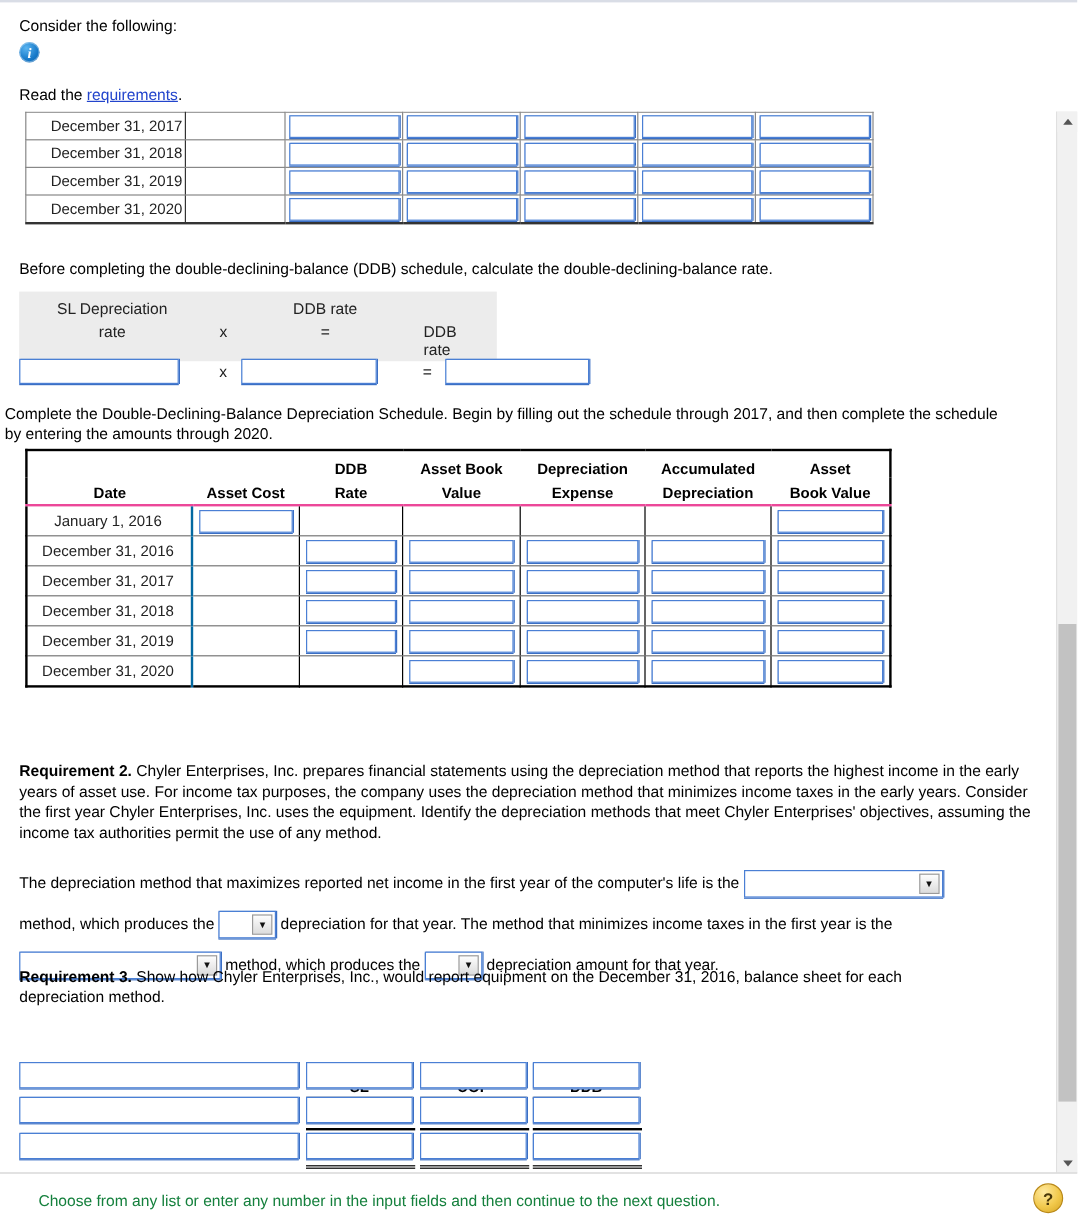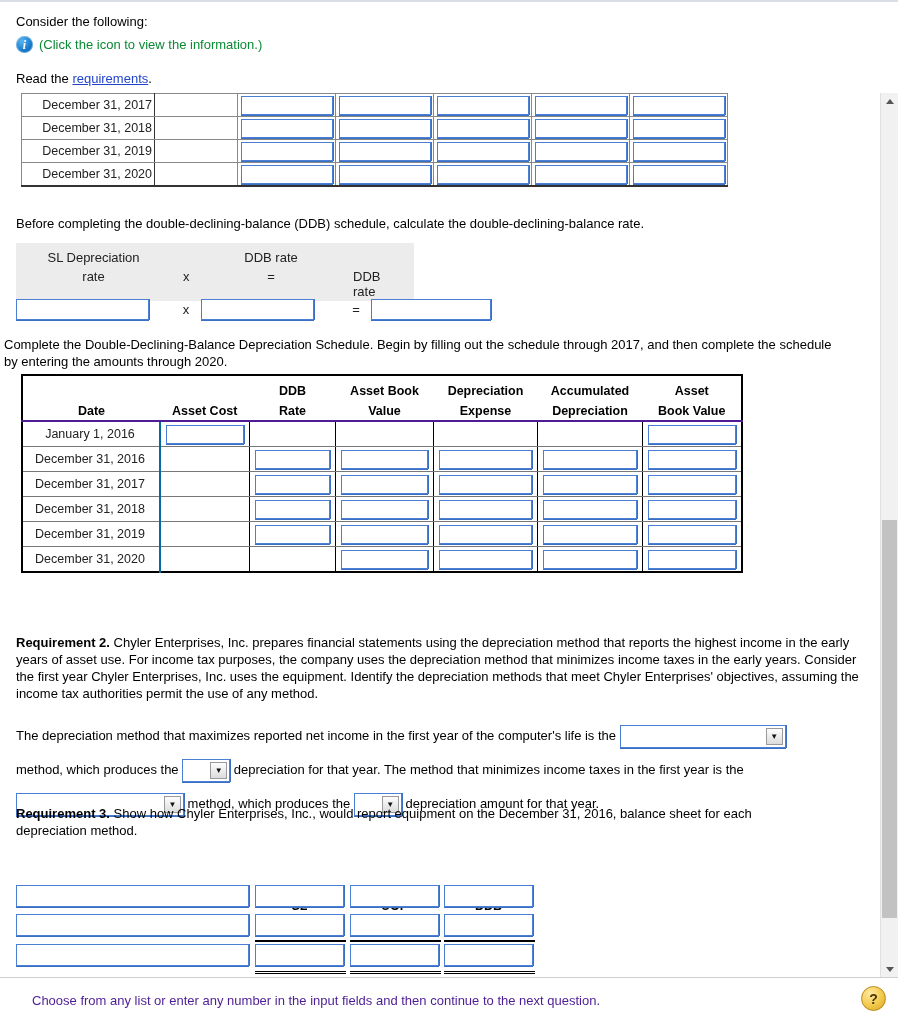--- a/index.html
+++ b/index.html
@@ -191,21 +191,21 @@
   }
   .tbl-ddb th {
     font-weight: bold;
     font-size: 12.5px;
     text-align: center;
     padding: 0;
     color: #000;
     vertical-align: bottom;
   }
   .tbl-ddb .hdr-row-top th { padding-top: 4px; height: 18px; }
-  .tbl-ddb .hdr-row-bot th { height: 20px; border-bottom: 2px solid #4c1d95; padding-bottom: 2px; margin-top: 46px; }
+  .tbl-ddb .hdr-row-bot th { height: 20px; border-bottom: 2px solid #ec4899; padding-bottom: 2px; margin-top: 46px; }
   .tbl-ddb td {
     border-right: 1px solid #000;
     border-bottom: 1px solid #777;
     height: 24px;
     padding: 0;
     text-align: center;
     vertical-align: middle;
   }
   .tbl-ddb td.datecell {
     text-align: center;
@@ -316,21 +316,21 @@
     left: 0; bottom: 0;
     width: 898px;
     height: 46px;
     border-top: 1px solid #cfcfcf;
     background: #fff;
   }
   .footer-text {
     position: absolute;
     left: 32px; top: 15px;
     font-size: 13px;
-    color: #4c1d95;
+    color: #15803d;
   }
   .help-btn {
     position: absolute;
     right: 12px; top: 8px;
     width: 25px; height: 25px;
     border-radius: 50%;
     background: radial-gradient(circle at 35% 28%, #ffe9a0 0%, #f2c94c 55%, #d6a423 100%);
     border: 1px solid #b9891a;
     color: #4a3708;
     font-size: 14px;
@@ -344,21 +344,20 @@
 <body>
 
 <div id="root">
 
   <div class="topline"></div>
 
   <div class="intro">
     <div class="intro-line">Consider the following:</div>
     <div class="info-row">
       <span class="info-icon">i</span>
-      <span class="info-link">(Click the icon to view the information.)</span>
     </div>
   </div>
 
   <div class="read-req">
     <span>Read the </span><span class="req-link">requirements</span><span>.</span>
   </div>
 
   <div class="scroll-pane">
     <div class="scroll-content">
 

